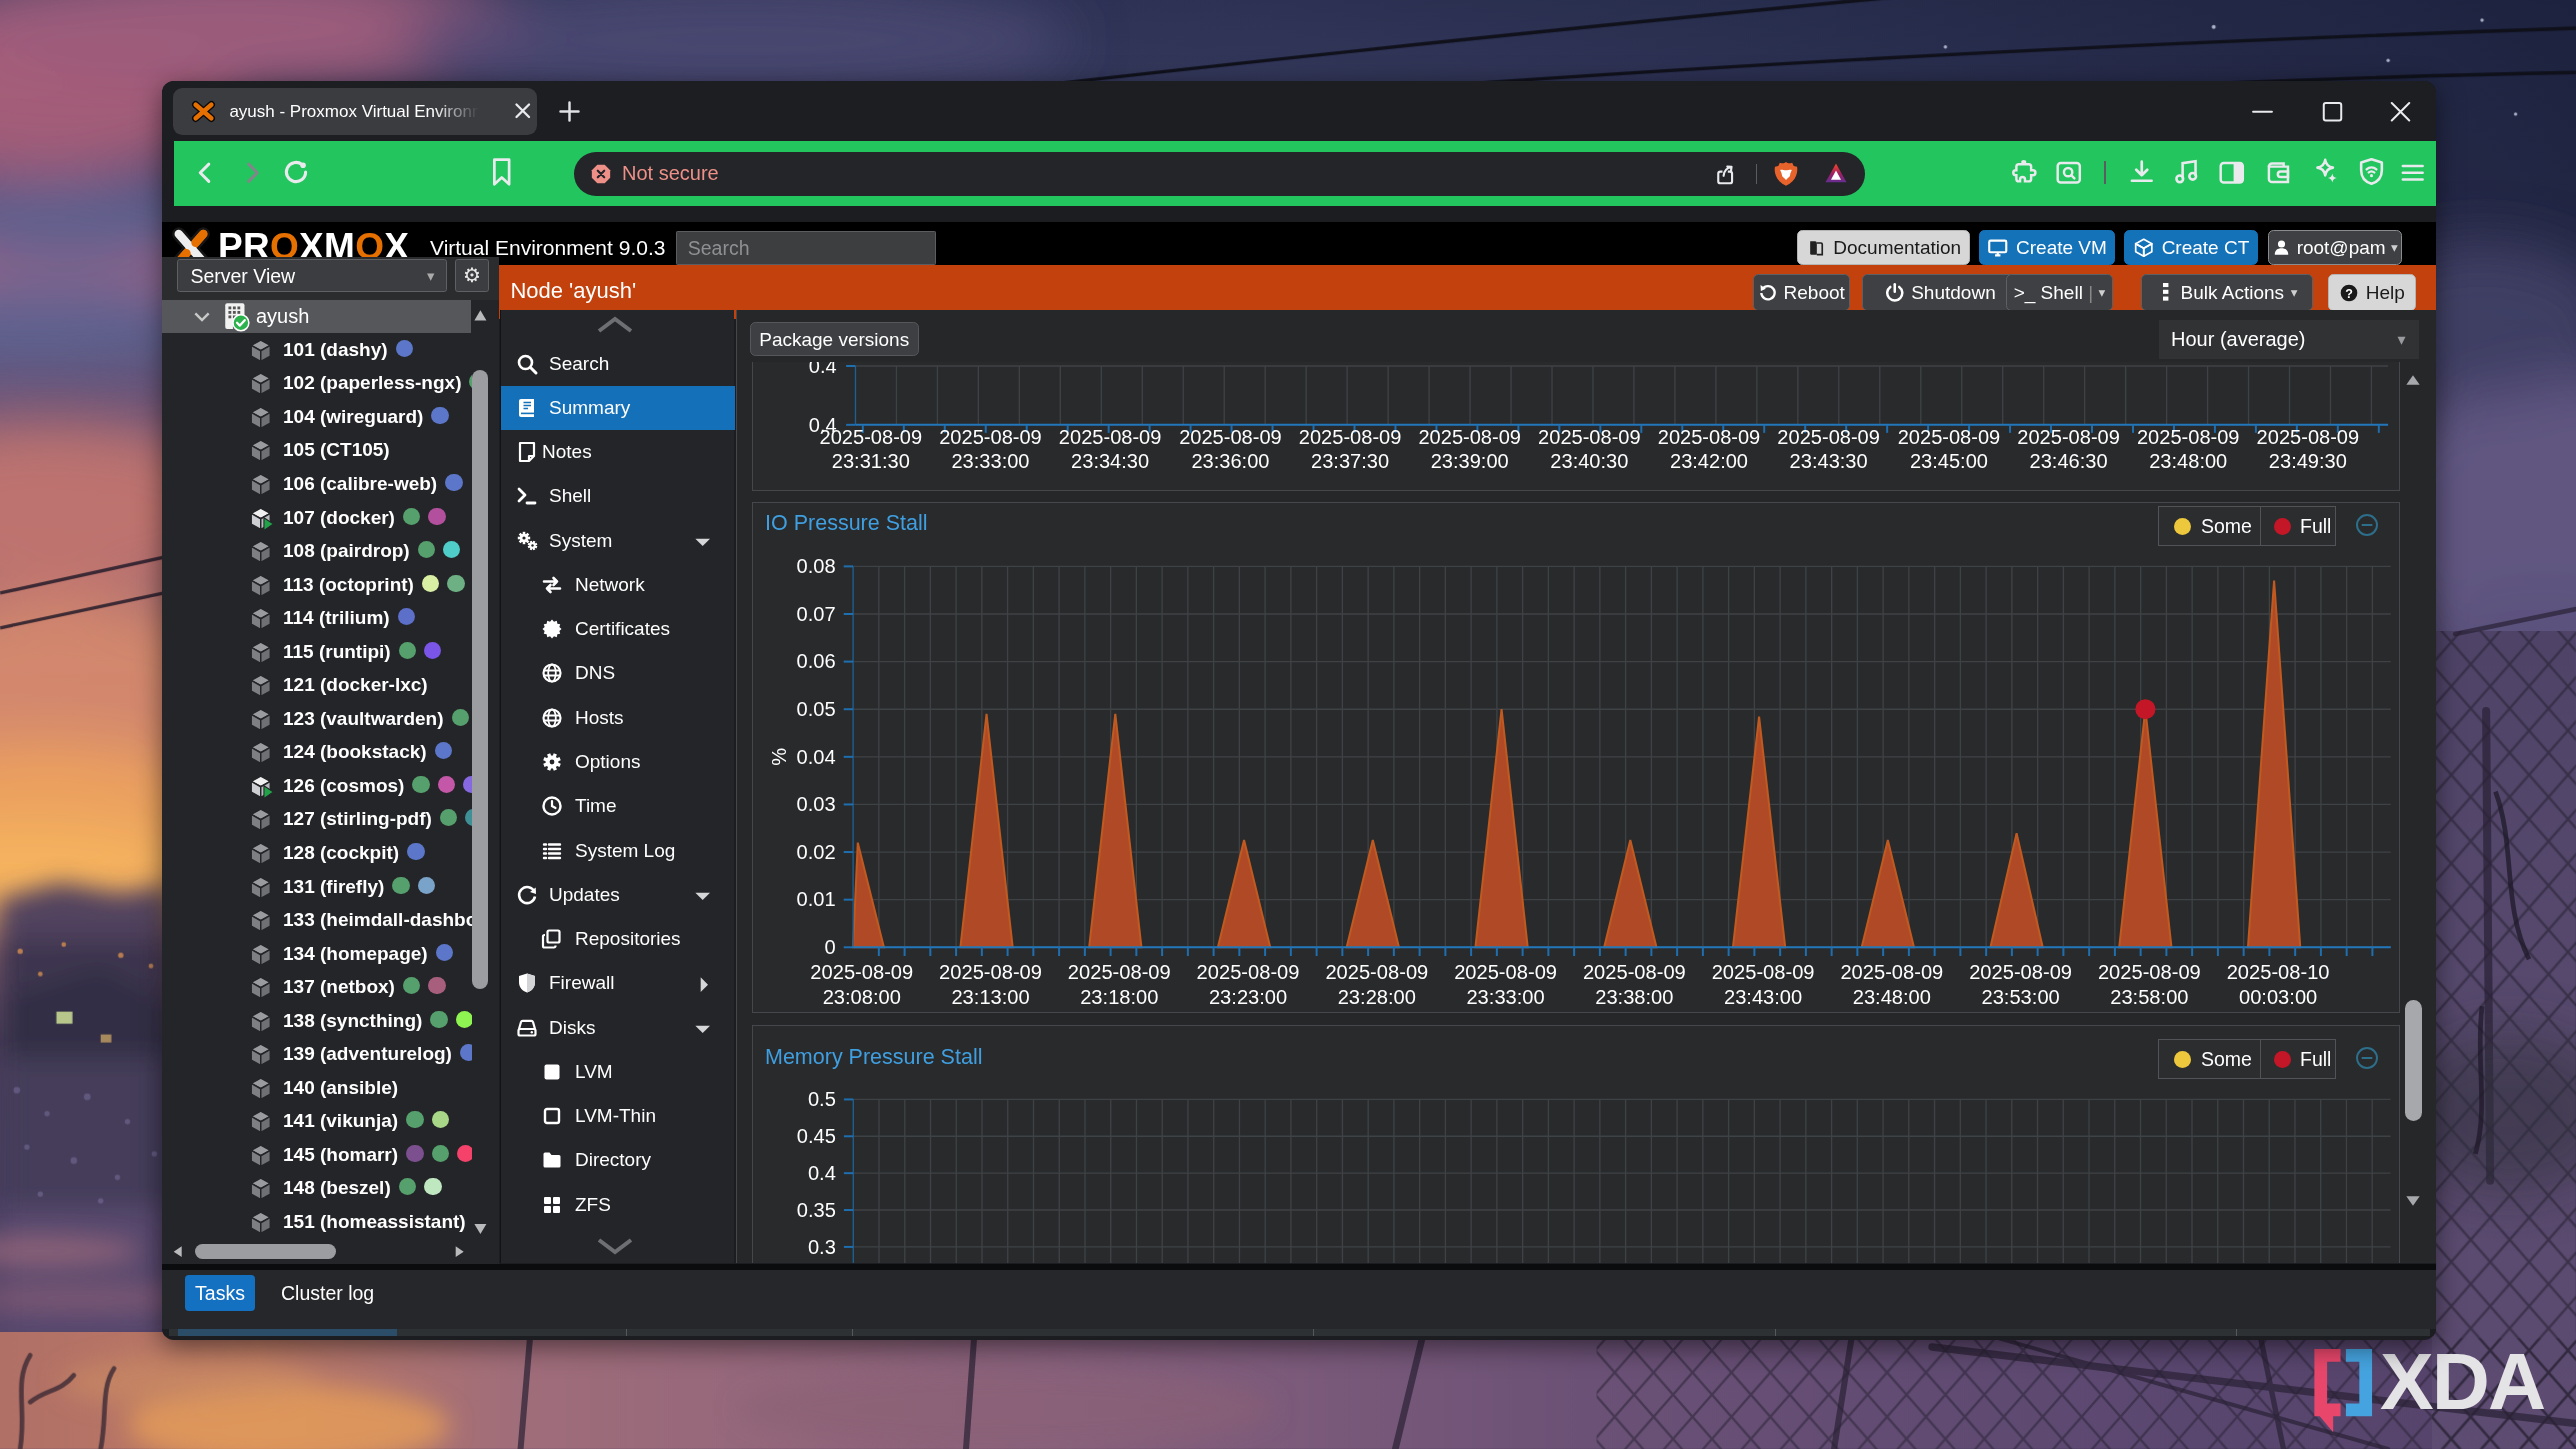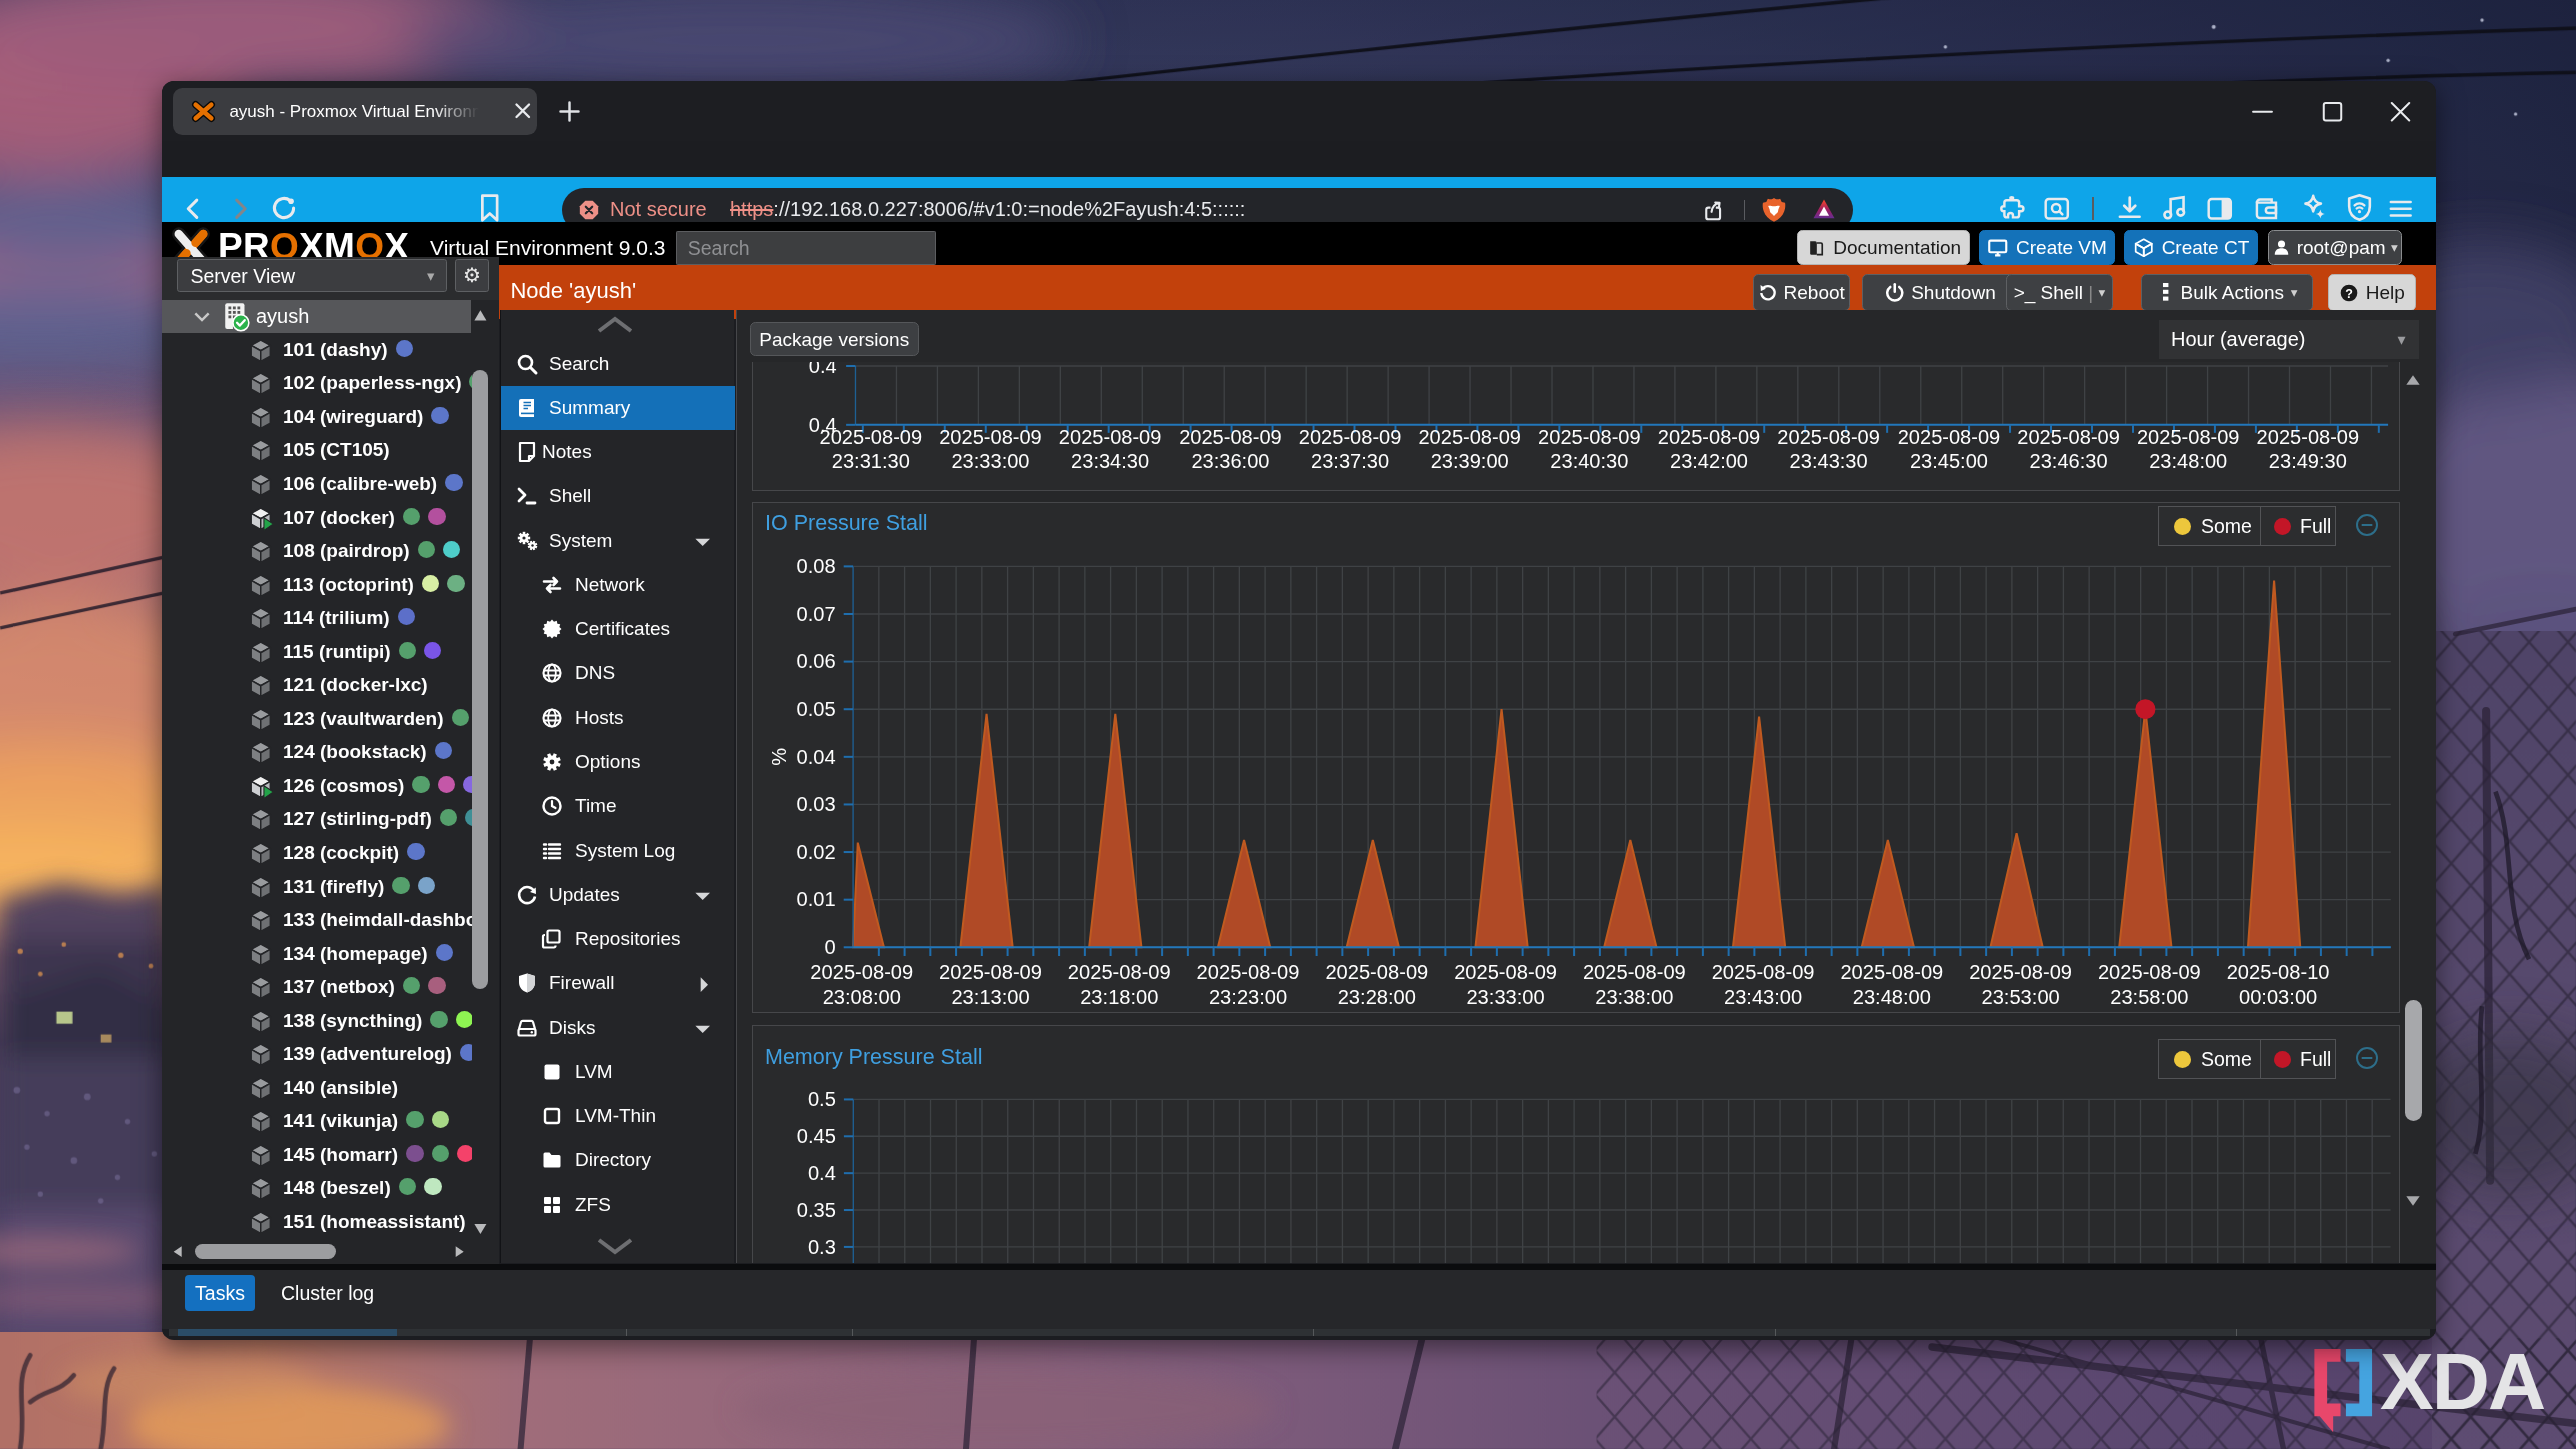--- a/index.html
+++ b/index.html
@@ -4,21 +4,21 @@
 <style>
 * { margin:0; padding:0; box-sizing:border-box; }
 html,body { width:2576px; height:1449px; overflow:hidden; background:#3a3a5a; font-family:"Liberation Sans", sans-serif; }
 .abs { position:absolute; }
 #wall { position:absolute; left:0; top:0; width:2576px; height:1449px; }
 #win { position:absolute; left:162px; top:81px; width:2274px; height:1259px; background:#1c1d21; border-radius:12px; overflow:hidden; box-shadow:0 6.7px 27px rgba(0,0,0,.5); }
 
 #tabbar { position:absolute; left:0; top:0; width:2274px; height:60px; background:#1d1e22; }
 #tab { position:absolute; left:11.4px; top:6.7px; width:364px; height:47px; background:#3b3c40; border-radius:9.4px; }
 #tabtitle { position:absolute; left:56px; top:0; width:255px; height:47px; line-height:47px; font-size:17px; color:#ffffff; white-space:nowrap; overflow:hidden; -webkit-mask-image:linear-gradient(to right,#000 80%,transparent 98%); }
-#navbar { position:absolute; left:0; top:60px; width:2274px; height:65px; background:#0ea5e9;margin-top:36px; }
+#navbar { position:absolute; left:12px; top:60px; width:2274px; height:65px; background:#22c55e; }
 #urlpill { position:absolute; left:400px; top:10.7px; width:1291px; height:44px; background:#232529; border-radius:22px; }
 
 #pvehead { position:absolute; left:0; top:125px; width:2274px; height:51px; background:#000;margin-top:16px; }
 #lefthead { position:absolute; left:0; top:176px; width:337px; height:43px; background:#2b2c2e; }
 #toolbar { position:absolute; left:337px; top:184px; width:1937px; height:54px; background:#c2410c;text-align:center; }
 #treepanel { position:absolute; left:0; top:219px; width:337px; height:964px; background:#242528; }
 #menupanel { position:absolute; left:338px; top:229px; width:234px; height:953px; background:#242528; border-left:1.3px solid #121316; }
 #content { position:absolute; left:574px; top:229px; width:1701px; height:953px; background:#262729; border-left:1.3px solid #46474a; }
 #blacksep { position:absolute; left:0; top:1183px; width:2274px; height:6.7px; background:#0b0c0e; }
 #tasksbar { position:absolute; left:0; top:1189px; width:2274px; height:59px; background:#26272a; }
@@ -238,21 +238,20 @@
     </svg>
     <svg class="abs" style="left:313px;top:15.4px" width="29.5" height="32" viewBox="0 0 24 26">
         <path d="M6 3 H18 V23 L12 17.5 L6 23 Z" fill="none" stroke="#e8eaed" stroke-width="2.2" stroke-linejoin="round"></path>
       </svg>
     <div id="urlpill">
       <svg class="abs" style="left:16px;top:11.4px" width="22" height="22" viewBox="0 0 24 24">
         <path d="M8 2 H16 L22 8 V16 L16 22 H8 L2 16 V8 Z" fill="#ee9087"></path>
         <path d="M8.5 8.5 L15.5 15.5 M15.5 8.5 L8.5 15.5" stroke="#232529" stroke-width="2.4" stroke-linecap="round"></path>
       </svg>
       <div class="abs" style="left:48px;top:0;height:44px;line-height:43px;font-size:20px;color:#ee9087">Not secure</div>
-      <div class="abs" style="left:168px;top:0;height:44px;line-height:43px;font-size:20px;color:#e8eaed"><span style="color:#ee9087;text-decoration:line-through">https</span>://192.168.0.227:8006/#v1:0:=node%2Fayush:4:5::::::</div>
       <svg class="abs" style="left:1140px;top:10px" width="25.5" height="25.5" viewBox="0 0 24 24">
         <path d="M8 9 H6 A2 2 0 0 0 4 11 V18 A2 2 0 0 0 6 20 H15 A2 2 0 0 0 17 18 V11 A2 2 0 0 0 15 9 H13" fill="none" stroke="#e8eaed" stroke-width="2"></path>
         <path d="M9 13 C9.5 8.5 12 5.5 16.5 4.5 M16.5 4.5 L12.5 4.2 M16.5 4.5 L16 8.5" fill="none" stroke="#e8eaed" stroke-width="2" stroke-linecap="round" stroke-linejoin="round"></path>
       </svg>
       <div class="abs" style="left:1182px;top:12px;width:1.3px;height:20px;background:#5a5c60"></div>
       <svg class="abs" style="left:1198px;top:8.7px" width="28" height="28" viewBox="0 0 24 24">
         <path d="M12 1.8 C13.5 3.2 15.5 3 17.3 2.4 L18.6 5.2 L21.5 5.8 C21.9 8.2 21.7 10.5 20.8 13 C19.5 16.8 16.5 20 12 22 C7.5 20 4.5 16.8 3.2 13 C2.3 10.5 2.1 8.2 2.5 5.8 L5.4 5.2 L6.7 2.4 C8.5 3 10.5 3.2 12 1.8 Z" fill="#e8632c"></path>
         <path d="M7 8.6 C8.5 8 9.8 8.8 12 8.8 C14.2 8.8 15.5 8 17 8.6 C16.4 10.2 15.6 11.2 15.6 12.4 C15.6 14.2 14 15.6 12 15.6 C10 15.6 8.4 14.2 8.4 12.4 C8.4 11.2 7.6 10.2 7 8.6 Z" fill="#fff"></path>
         <path d="M10.2 15.2 L12 17.2 L13.8 15.2 Z" fill="#fff"></path>
       </svg>

